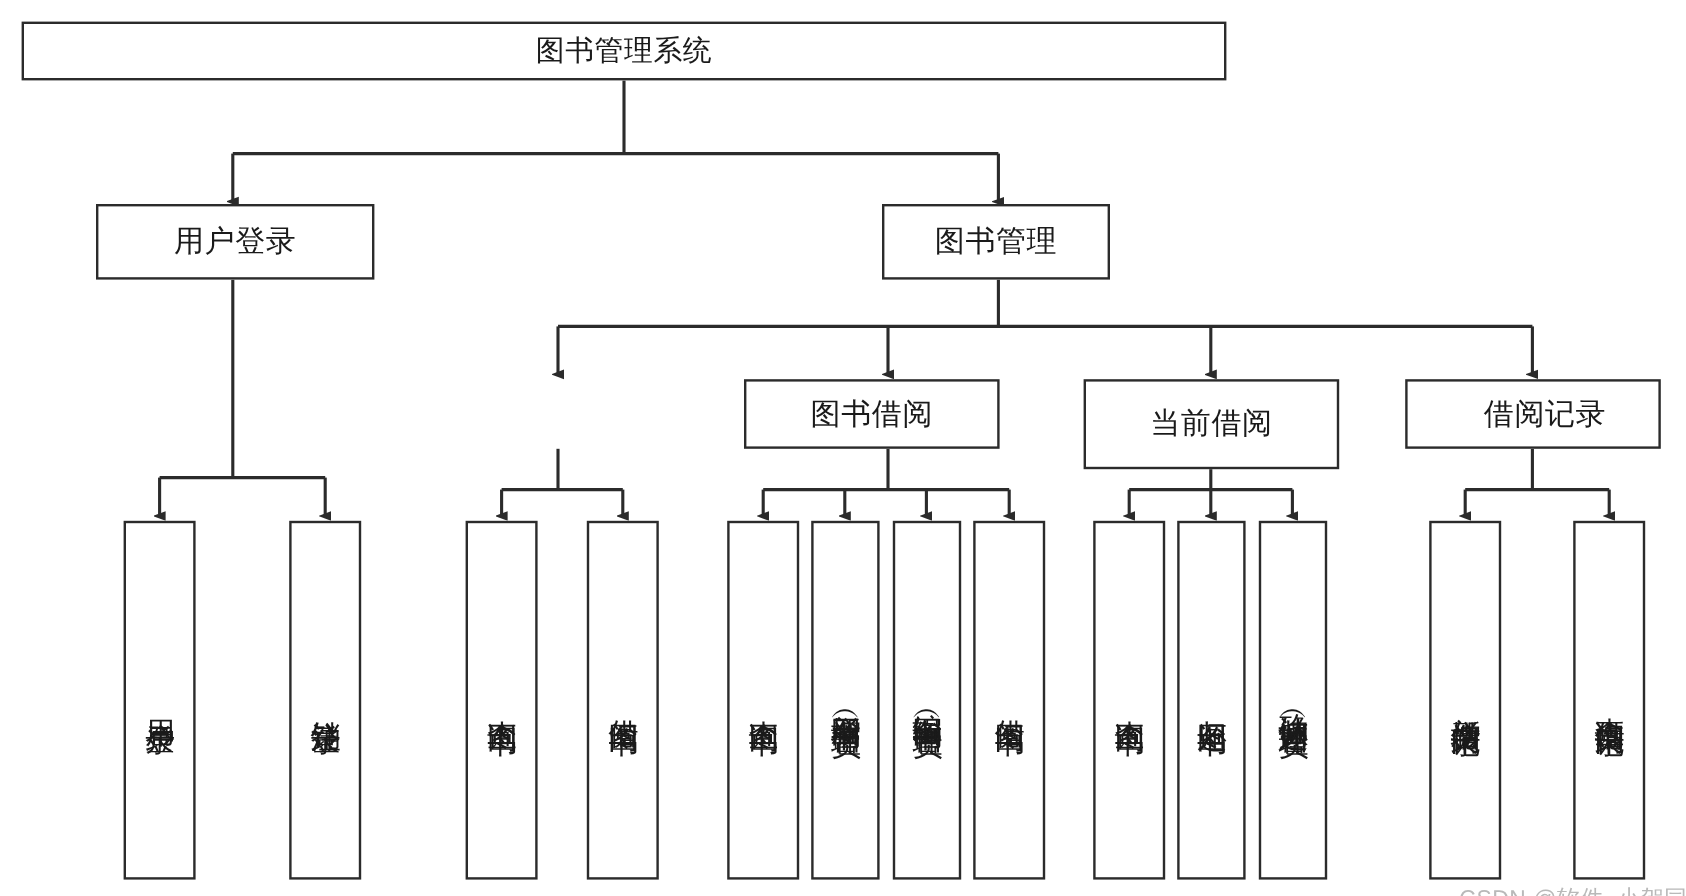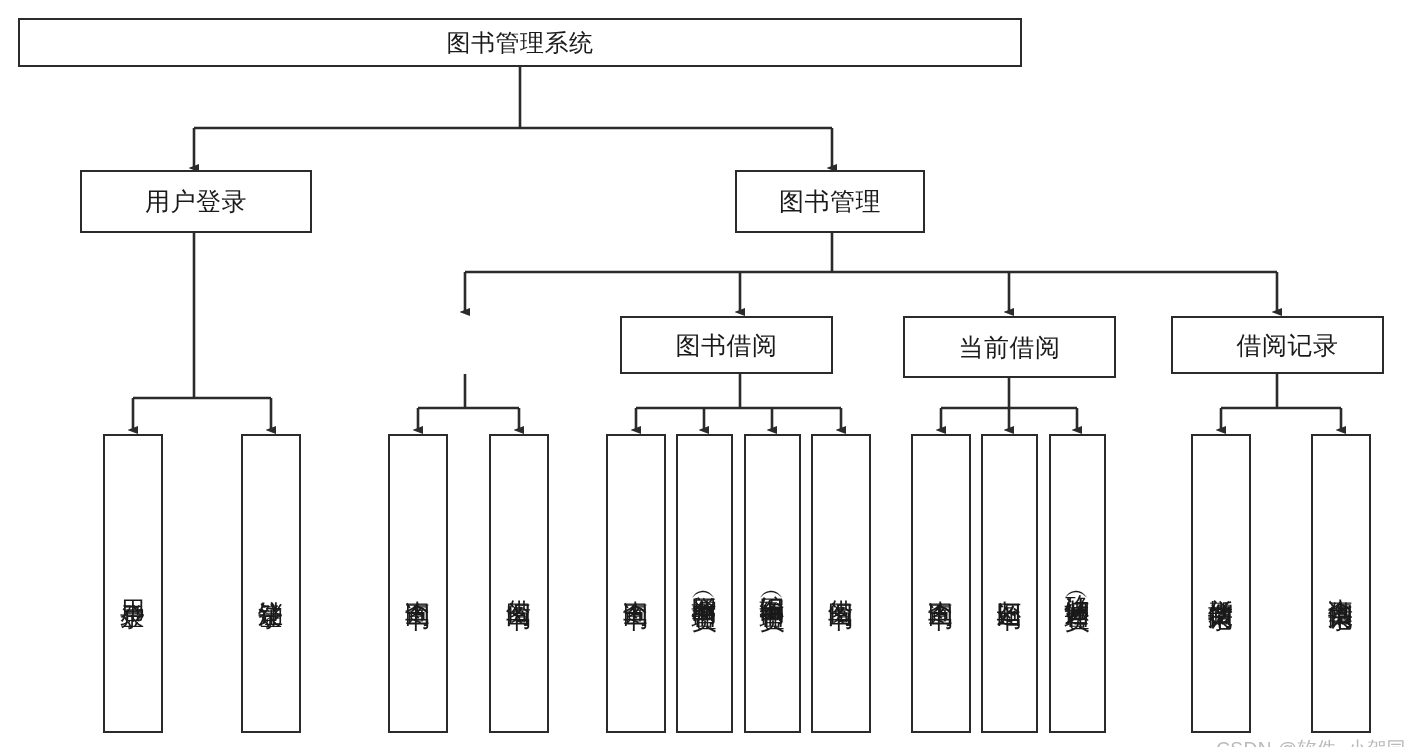--- a/index.html
+++ b/index.html
@@ -137,21 +137,21 @@
 
   <div class="node horiz" style="left:712px; top:170px; width:190px; height:63px;margin-left:23px;">
     <span class="label">图书管理</span>
   </div>
 
 
   <div class="node horiz" style="left:620px; top:316px; width:213px; height:58px;">
     <span class="label">图书借阅</span>
   </div>
 
-  <div class="node horiz" style="left:903px; top:316px; width:213px; height:62px;">
+  <div class="node horiz" style="left:903px; top:316px; width:213px; height:75px;">
     <span class="label">当前借阅</span>
   </div>
 
   <div class="node horiz" style="left:1171px; top:316px; width:213px; height:58px;padding-left:20px;">
     <span class="label">借阅记录</span>
   </div>
 
   <div class="node vert" style="left:103px; top:434px; width:60px; height:299px;">
     <span class="label">用户登录</span>
   </div>

